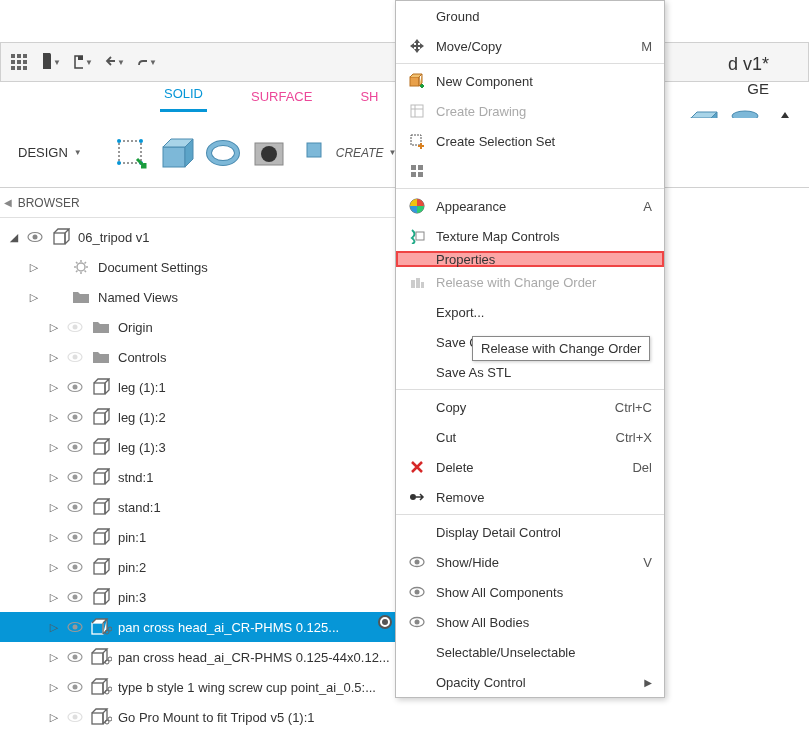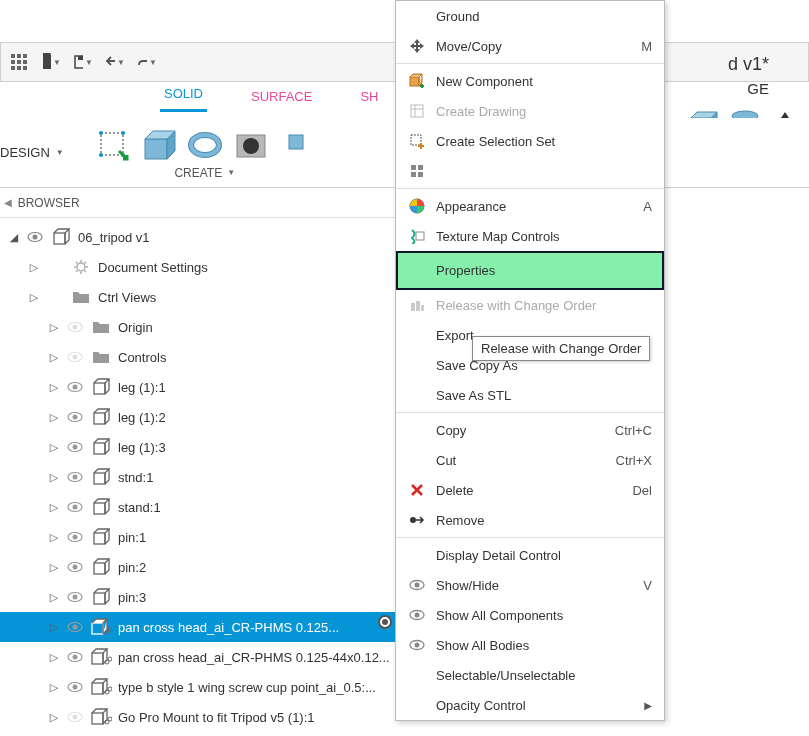--- a/index.html
+++ b/index.html
@@ -10,22 +10,22 @@
 .tb-icon { width: 20px; height: 20px; display: flex; align-items: center; justify-content: center; color: #555; }
 .dropdown-caret { font-size: 8px; color: #666; margin-left: 2px; }
 
 
 .tabs-row { position: absolute; top: 76px; left: 120px; right: 0; height: 36px; display: flex; align-items: flex-end; gap: 40px; padding-left: 40px; }
 .tab { font-size: 13px; color: #ec4899; padding: 8px 4px; cursor: pointer; }
 .tab.active { color: #0696d7; border-bottom: 3px solid #0696d7; font-weight: 500; }
 
 
 .ribbon { position: absolute; top: 118px; left: 0; right: 0; height: 70px; background: #fff; border-bottom: 1px solid #d0d0d0; display: flex; align-items: center; }
-.design-btn { margin-right: 30px; font-size: 13px; color: #333; display: flex; align-items: center; gap: 4px; }
-.ribbon-group { display: flex; flex-direction: column; align-items: center; gap: 2px; }
+.design-btn { margin-left: 18px; margin-right: 30px; font-size: 13px; color: #333; display: flex; align-items: center; gap: 4px; }
+.ribbon-group { display: flex; flex-direction: row; align-items: center; gap: 2px; font-style: italic; }
 .ribbon-icons { display: flex; gap: 8px; align-items: center; }
 .ribbon-icon { width: 38px; height: 38px; display: flex; align-items: center; justify-content: center; }
 .ribbon-label { font-size: 12px; color: #555; display: flex; align-items: center; gap: 3px; }
 
 
 .browser-panel { position: absolute; top: 188px; left: 0; width: 400px; }
 .browser-header { height: 30px; display: flex; align-items: center; font-size: 12px; color: #555; padding-left: 4px; gap: 6px; border-bottom: 1px solid #e0e0e0; }
 .tree { padding-top: 4px; }
 .tree-row { height: 30px; display: flex; align-items: center; gap: 6px; font-size: 13px; color: #333; padding-right: 8px; }
 .tree-row.selected { background: #0696d7; color: #fff; }
@@ -37,21 +37,21 @@
 .node-icon { width: 22px; display: flex; align-items: center; justify-content: center; }
 .node-label { white-space: nowrap; overflow: hidden; text-overflow: ellipsis; flex: 1; }
 .indent-0 { padding-left: 8px; }
 .indent-1 { padding-left: 28px; }
 .indent-2 { padding-left: 48px; }
 
 
 .context-menu { position: absolute; top: 0; left: 395px; width: 270px; background: #fff; border: 1px solid #bbb; box-shadow: 2px 2px 6px rgba(0,0,0,0.2); z-index: 100; }
 .cm-item { height: 30px; display: flex; align-items: center; padding: 0 12px; font-size: 13px; color: #333; gap: 10px; position: relative; cursor: pointer; }
 .cm-item.disabled { color: #aaa; }
-.cm-item.highlighted { background: #86efac; border: 2px solid #0f172a; height: 39px; padding: 0 10px; }
+.cm-item.highlighted { background: #fca5a5; border: 2px solid #ef4444; height: 16px; padding: 0 10px; }
 .cm-icon { width: 18px; display: flex; align-items: center; justify-content: center; flex-shrink: 0; }
 .cm-label { flex: 1; }
 .cm-shortcut { color: #555; font-size: 13px; }
 .cm-sep { height: 1px; background: #ddd; margin: 2px 0; }
 .cm-submenu-arrow { font-size: 10px; color: #555; }
 
 
 .tooltip { position: absolute; top: 336px; left: 472px; background: #fff; border: 1px solid #888; padding: 4px 8px; font-size: 13px; color: #333; z-index: 200; box-shadow: 1px 1px 3px rgba(0,0,0,0.2); }
 
 
@@ -233,21 +233,21 @@
             <svg width="16" height="12">
               <ellipse cx="8" cy="6" rx="7" ry="4.5" fill="none" stroke="#999" stroke-width="1.2"></ellipse>
               <circle cx="8" cy="6" r="2.5" fill="#999"></circle>
             </svg>
           </span>
           <span class="node-icon comp-icon">
             <svg width="18" height="14">
               <path d="M1 3 L1 13 L17 13 L17 4 L8 4 L6 2 L1 2 Z" fill="#999"></path>
             </svg>
           </span>
-          <span class="node-label">Ctrl Views</span>
+          <span class="node-label">Named Views</span>
         </div>
         <div class="tree-row indent-2">
           <span class="expander">▷</span>
           <span class="eye hidden">
             <svg width="16" height="12">
               <ellipse cx="8" cy="6" rx="7" ry="4.5" fill="none" stroke="#999" stroke-width="1.2"></ellipse>
               <circle cx="8" cy="6" r="2.5" fill="#999"></circle>
             </svg>
           </span>
           <span class="node-icon comp-icon">

